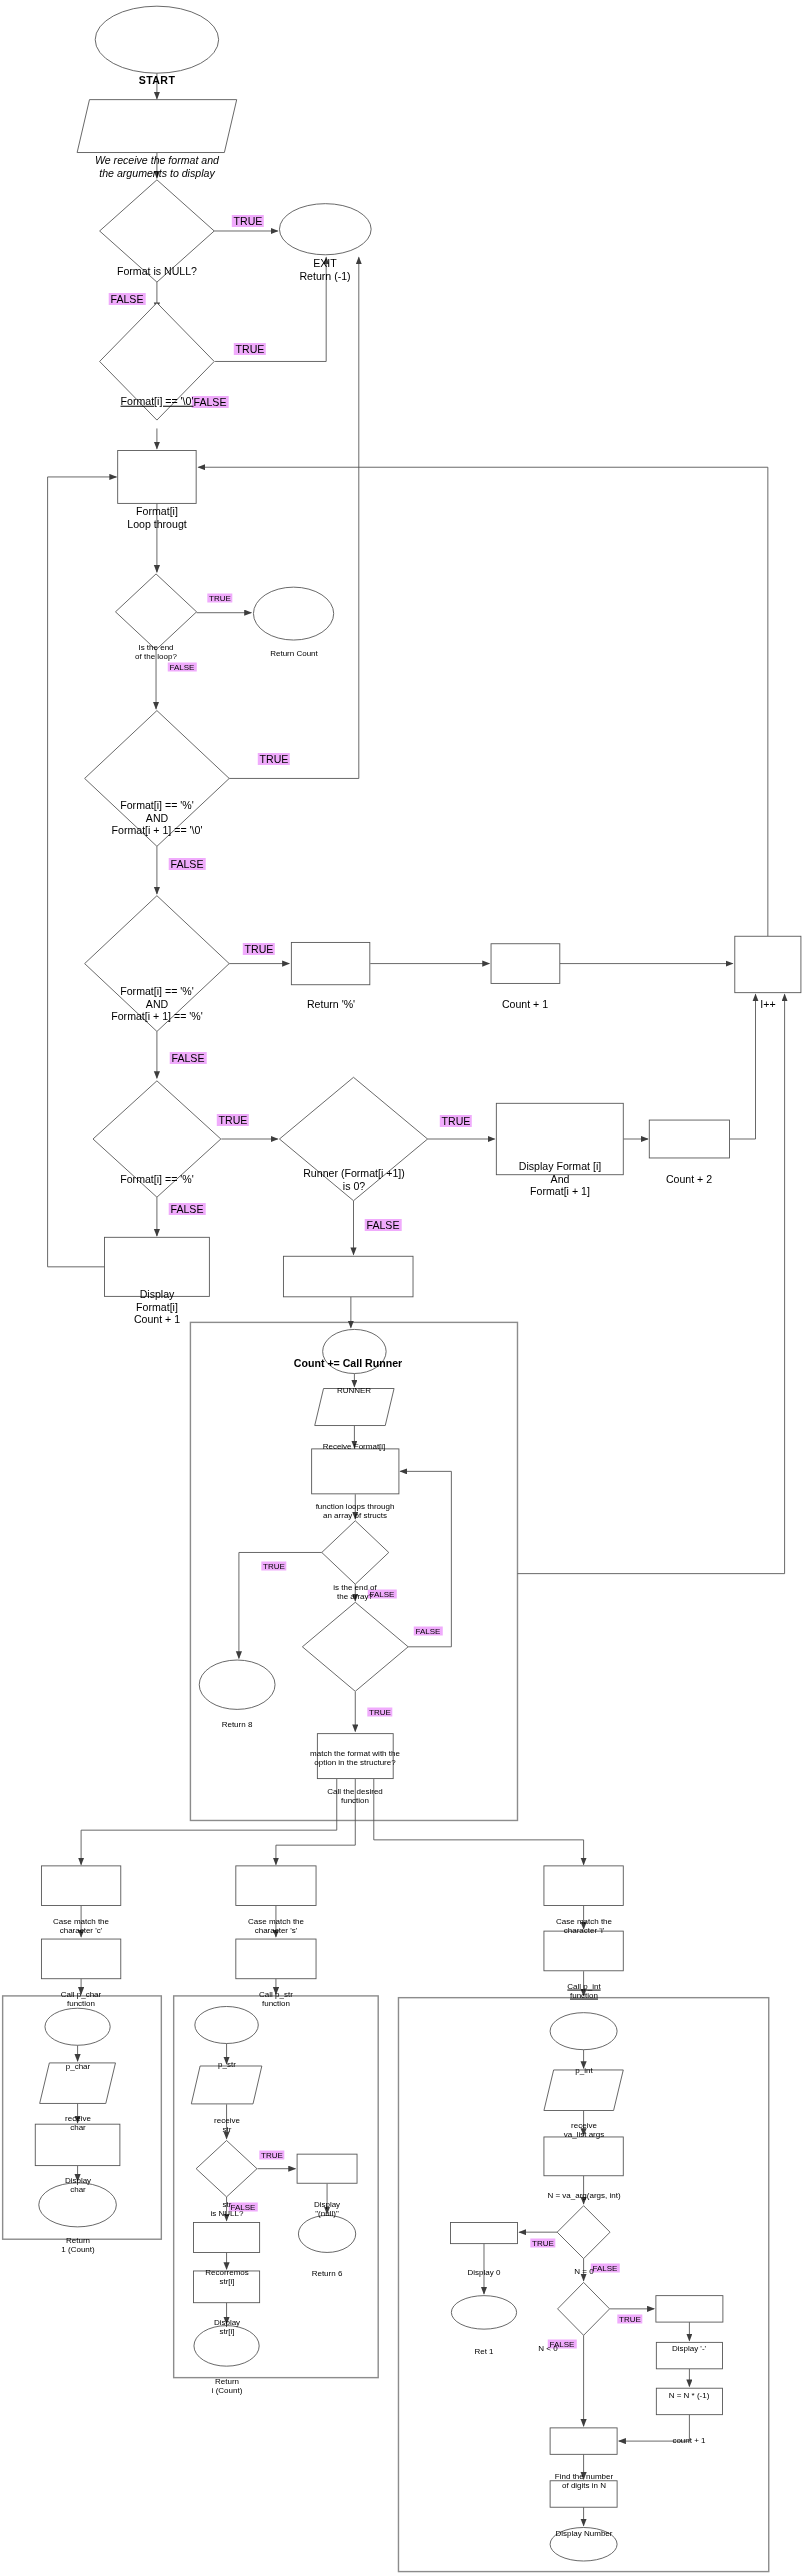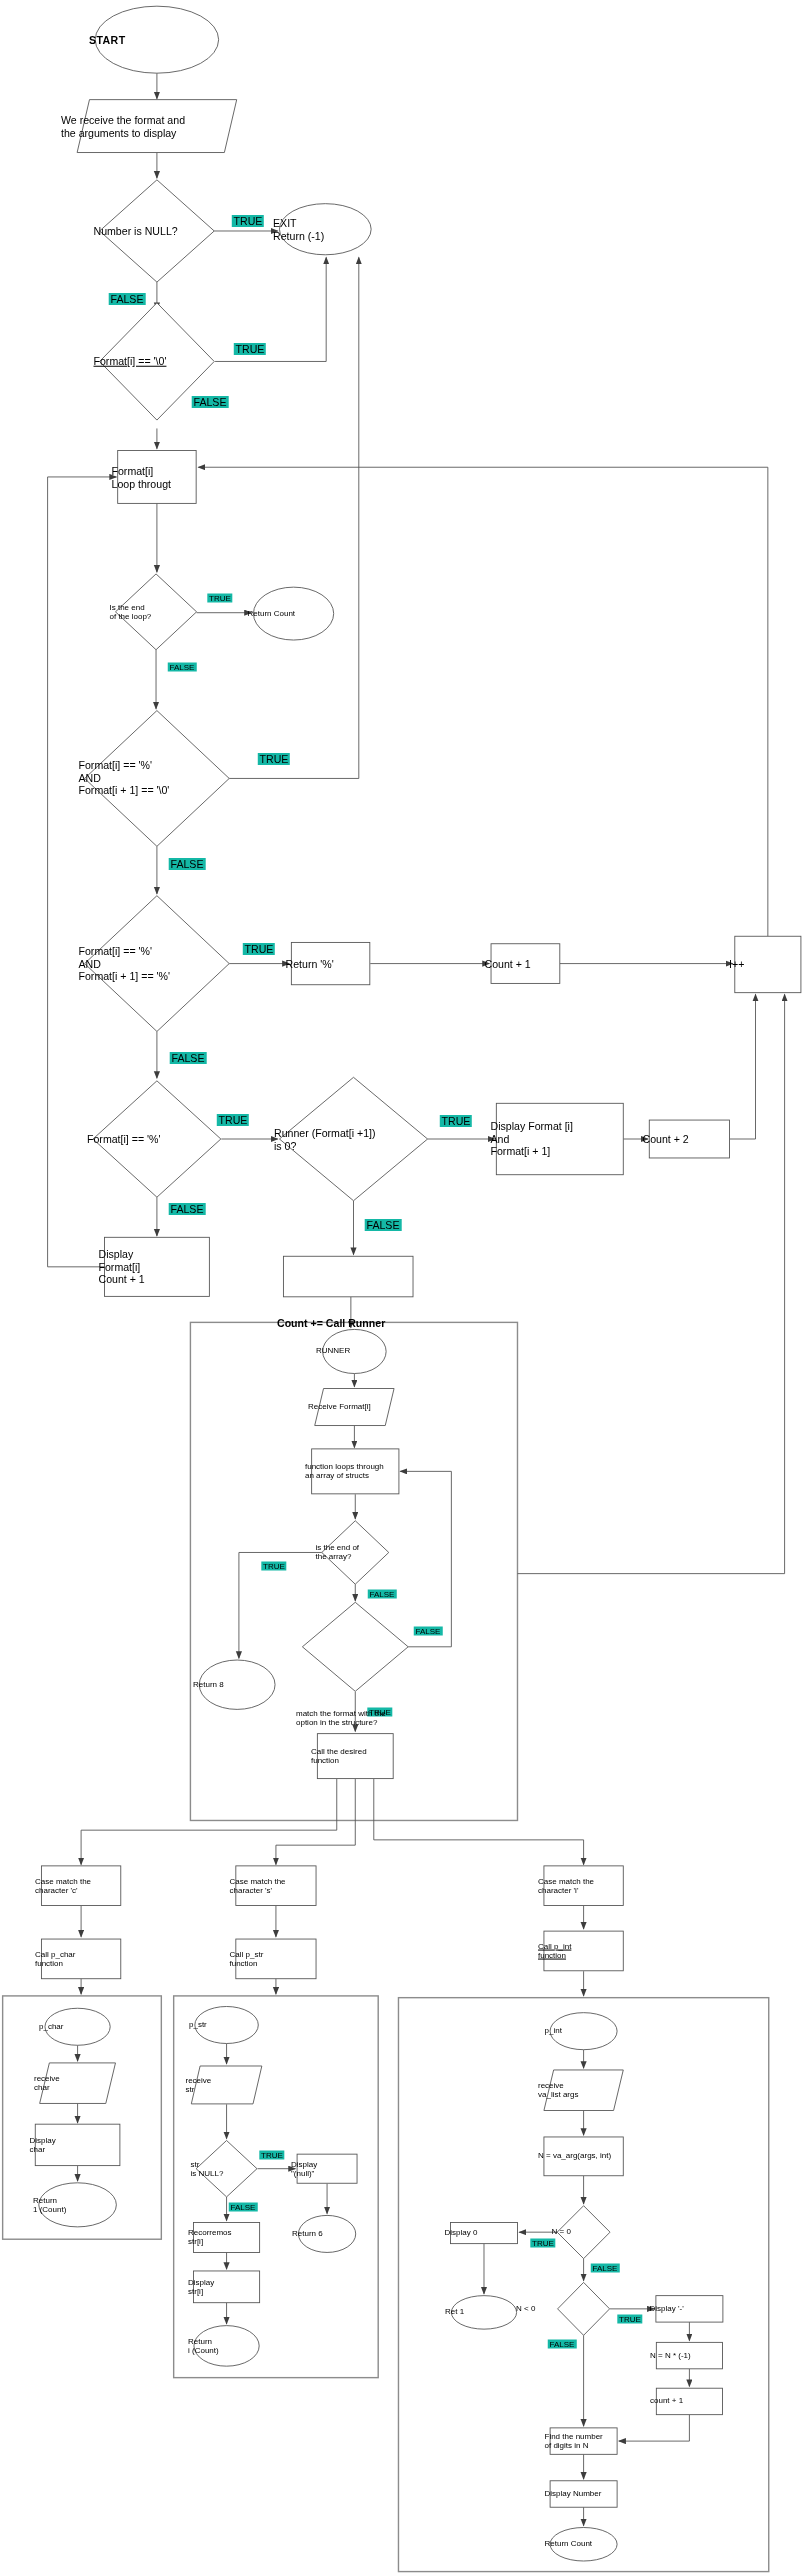--- a/index.html
+++ b/index.html
@@ -1,24 +1,24 @@
 <!DOCTYPE html>
 <html style="font-size:14px"><head>
 <meta charset="utf-8">
 <style>
   html,body{margin:0;padding:0;background:#ffffff;}
   #stage{position:relative;width:804px;height:2576px;background:#ffffff;overflow:hidden;
          font-family:"Liberation Sans",sans-serif;}
   #edges-svg{position:absolute;left:0;top:0;width:804px;height:2576px;}
-  .node-label{position:absolute;transform:translate(-50%,-50%);text-align:left;
-              white-space:pre-line;line-height:1.18;color:#000;pointer-events:none;}
+  .node-label{position:absolute;transform:translate(-50%,-50%);text-align:center;
+              white-space:pre-line;line-height:1.18;color:#000;pointer-events:none;margin-top:40px;}
   .node-label.lg{font-size:10.6px;}
   .node-label.sm{font-size:8px;}
   .node-label.bold{font-weight:bold;letter-spacing:0.4px;}
-  .edge-label{position:absolute;transform:translate(-50%,-50%);background:#14b8a6;
+  .edge-label{position:absolute;transform:translate(-50%,-50%);background:#f0abfc;
               padding:0 1.8px;color:#000;pointer-events:none;white-space:nowrap;}
   .edge-label.lg{font-size:10.6px;}
   .edge-label.sm{font-size:8px;}
 </style>
 </head>
 <body>
 
 <div id="stage">
   <svg id="edges-svg" xmlns="http://www.w3.org/2000/svg" viewBox="0 0 912 2922">
     <defs>
@@ -177,23 +177,23 @@
       <div class="edge-label sm" style="left: 382px; top: 1594px;">FALSE</div>
       <div class="edge-label sm" style="left: 428px; top: 1631px;">FALSE</div>
       <div class="edge-label sm" style="left: 380px; top: 1712px;">TRUE</div>
       <div class="edge-label sm" style="left: 272px; top: 2155px;">TRUE</div>
       <div class="edge-label sm" style="left: 243px; top: 2207px;">FALSE</div>
       <div class="edge-label sm" style="left: 543px; top: 2243px;">TRUE</div>
       <div class="edge-label sm" style="left: 605px; top: 2268px;">FALSE</div>
       <div class="edge-label sm" style="left: 630px; top: 2319px;">TRUE</div>
       <div class="edge-label sm" style="left: 562px; top: 2344px;">FALSE</div>
       <div class="node-label lg bold" style="left: 157px; top: 40px; width: 136px;">START</div>
-      <div class="node-label lg" style="left: 147px; top: 126px; width: 172px;">We receive the format and
+      <div class="node-label lg" style="left: 157px; top: 126px; width: 172px; font-style: italic;">We receive the format and
 the arguments to display</div>
-      <div class="node-label lg" style="left: 157px; top: 231px; width: 127px;">Number is NULL?</div>
+      <div class="node-label lg" style="left: 157px; top: 231px; width: 127px;">Format is NULL?</div>
       <div class="node-label lg" style="left: 325px; top: 229px; width: 104px;">EXIT
 Return (-1)</div>
       <div class="node-label lg" style="left: 157px; top: 361px; width: 127px; text-decoration: underline;">Format[i] == '\0'</div>
       <div class="node-label lg" style="left: 157px; top: 477px; width: 91px;">Format[i]
 Loop througt</div>
       <div class="node-label sm" style="left: 156px; top: 612px; width: 93px;">Is the end
 of the loop?</div>
       <div class="node-label sm" style="left: 294px; top: 614px; width: 93px;">Return Count</div>
       <div class="node-label lg" style="left: 157px; top: 778px; width: 157px;">Format[i] == '%'
 AND

